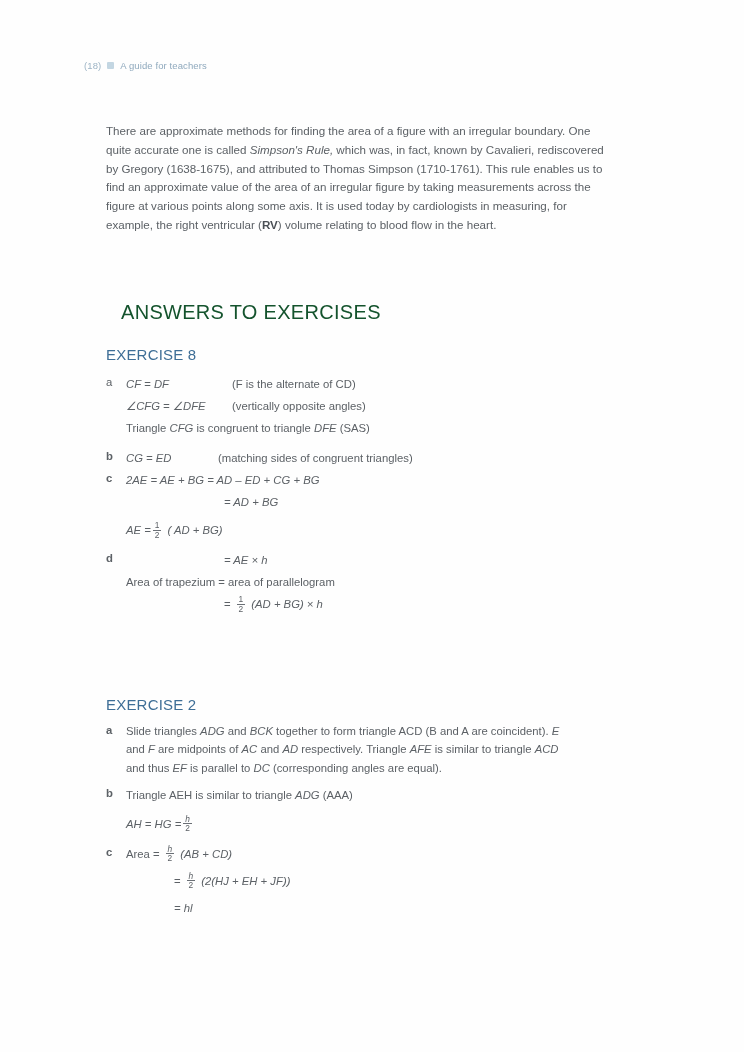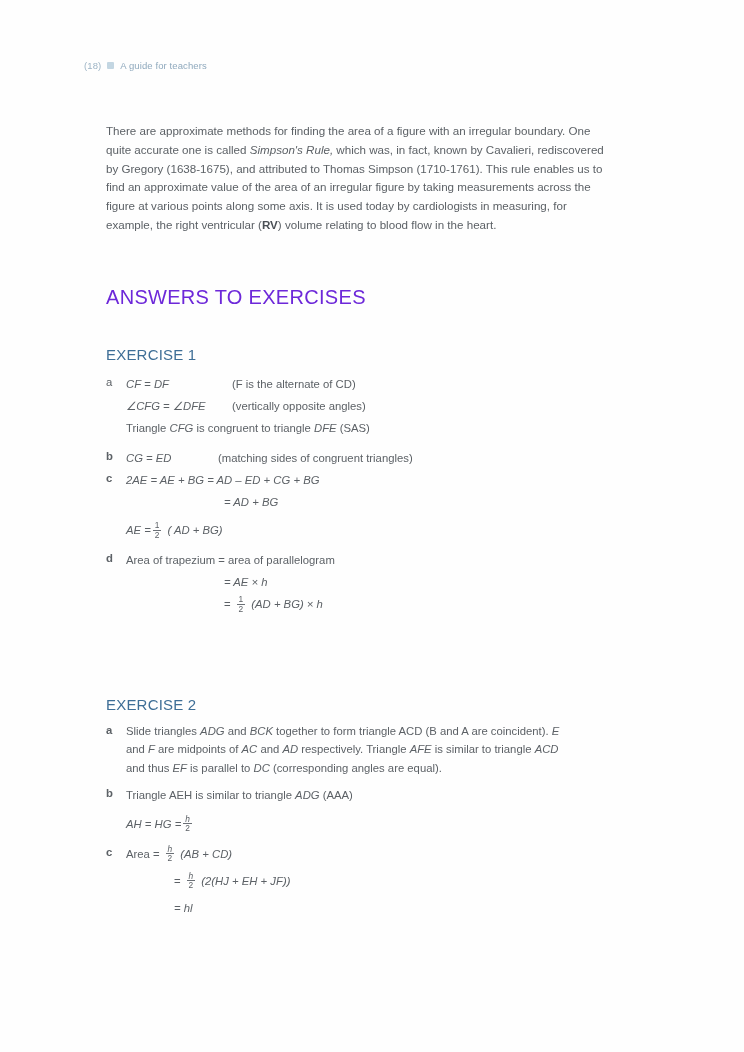--- a/index.html
+++ b/index.html
@@ -61,22 +61,22 @@
     margin: 0;
     text-align: left;
   }
   .intro-para em { font-style: italic; }
   .intro-para b { font-weight: bold; color: #4a4f55; text-align: right; }
 
   
   h1.answers-heading {
     font-size: 20px;
     font-weight: normal;
-    color: #6d28d9;
-    margin: 0;
+    color: #14532d;
+    margin: 15px;
     letter-spacing: 0.3px;
     position: absolute;
     left: 106px;
     top: 286px;
   }
   h2.exercise-heading {
     font-size: 15px;
     font-weight: normal;
     color: #3e6e96;
     margin: 0;
@@ -179,21 +179,21 @@
       <span>rediscovered by Gregory (1638-1675), and attributed to Thomas Simpson (1710-1761). This</span>
       <span>rule enables us to find an approximate value of the area of an irregular figure by taking</span>
       <span>measurements across the figure at various points along some axis. It is used today by</span>
       <span>cardiologists in measuring, for example, the right ventricular (</span><b>RV</b><span>) volume relating to blood</span>
       <span>flow in the heart.</span>
     </p>
   </div>
 
   <h1 class="answers-heading">ANSWERS TO EXERCISES</h1>
 
-  <h2 class="exercise-heading ex1">EXERCISE 1</h2>
+  <h2 class="exercise-heading ex1">EXERCISE 8</h2>
 
   <div class="answers a1">
 
     <div class="item">
       <div class="marker">a</div>
       <div class="item-body">
         <div class="row">
           <span class="col-expr"><span class="it">CF</span><span> = </span><span class="it">DF</span></span>
           <span class="note">(F is the alternate of CD)</span>
         </div>
@@ -238,25 +238,25 @@
           <span class="it">( AD + BG)</span>
         </div>
       </div>
     </div>
 
     <div class="gap-row"></div>
 
     <div class="item">
       <div class="marker bold">d</div>
       <div class="item-body">
-        <div class="row">
-          <span>Area of trapezium = area of parallelogram</span>
-        </div>
         <div class="row indent-mid">
           <span class="it">= AE × h</span>
+        </div>
+        <div class="row">
+          <span>Area of trapezium = area of parallelogram</span>
         </div>
         <div class="row indent-mid">
           <span>= </span>
           <span class="sp4"></span>
           <span class="frac">
             <span class="num">1</span>
             <span class="den">2</span>
           </span>
           <span class="sp4"></span>
           <span class="it">(AD + BG) × h</span>

